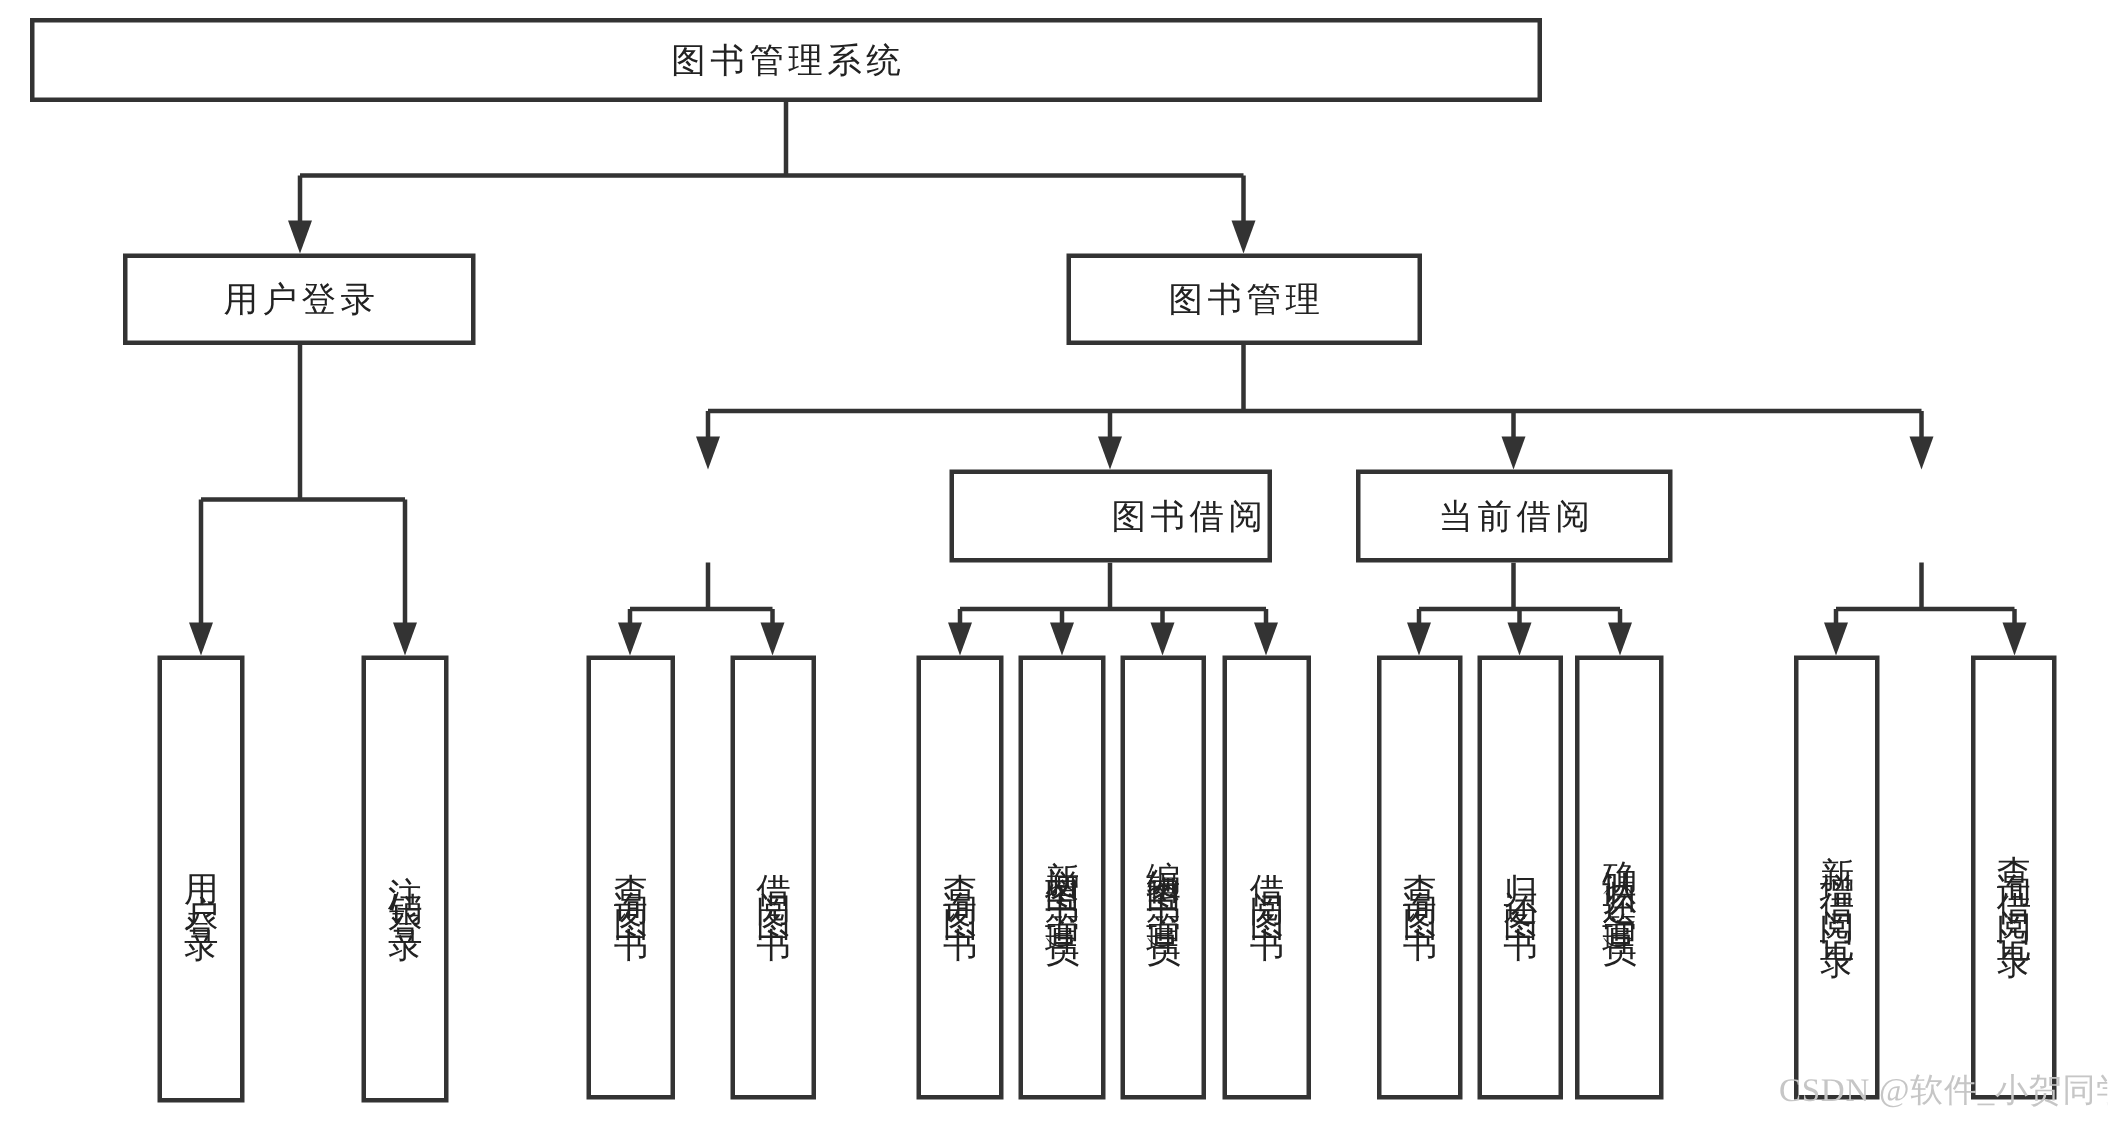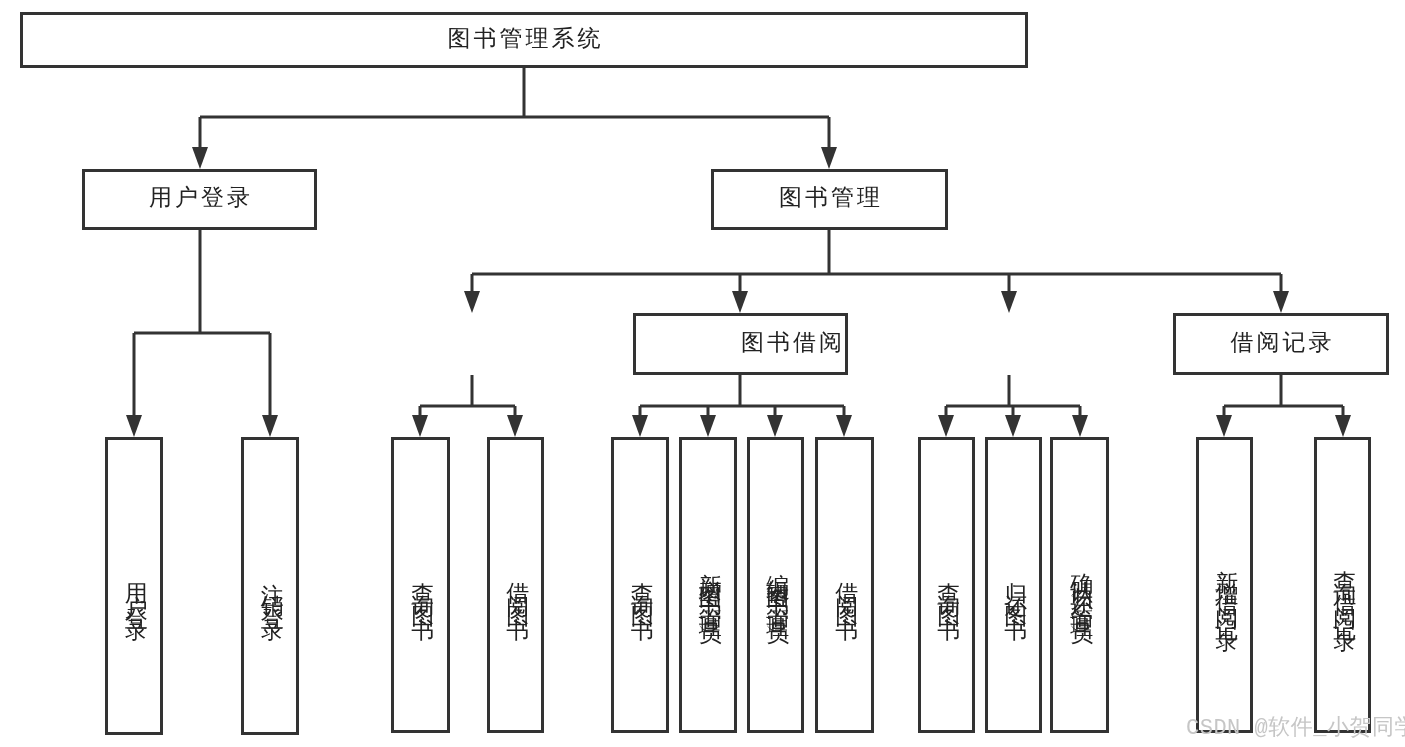--- a/index.html
+++ b/index.html
@@ -2,21 +2,21 @@
 <html><head>
 <meta charset="utf-8">
 <style>
   * { margin: 0; padding: 0; box-sizing: border-box; }
   html, body { background: #ffffff; }
   .canvas {
     position: relative;
     width: 1405px;
     height: 747px;
     background: #ffffff;
-    font-family: Liberation Mono, monospace;
+    font-family: Liberation Serif, serif;
     overflow: hidden;
   }
   .connectors {
     position: absolute;
     left: 0; top: 0;
     width: 1405px; height: 747px;
   }
   .box {
     position: absolute;
     background: #ffffff;
@@ -104,22 +104,22 @@
   <div class="box hbox" style="left:82px; top:169px; width:235px; height:61px;">
     <span>用户登录</span>
   </div>
   <div class="box hbox" style="left:711px; top:169px; width:237px; height:61px;">
     <span>图书管理</span>
   </div>
 
   <div class="box hbox" style="left:633px; top:313px; width:215px; height:62px;justify-content:flex-end;">
     <span>图书借阅</span>
   </div>
-  <div class="box hbox" style="left:1173px; top:313px; width:216px; height:62px;">
-    <span>借阅记录</span>
+  <div class="box hbox" style="left:904px; top:313px; width:211px; height:62px;">
+    <span>当前借阅</span>
   </div>
 
   <div class="box vbox" style="left:105px; top:437px; width:58px; height:298px;">
     <span>用户登录</span>
   </div>
   <div class="box vbox" style="left:241px; top:437px; width:58px; height:298px;">
     <span>注销登录</span>
   </div>
 
   <div class="box vbox" style="left:391px; top:437px; width:59px; height:296px;">

